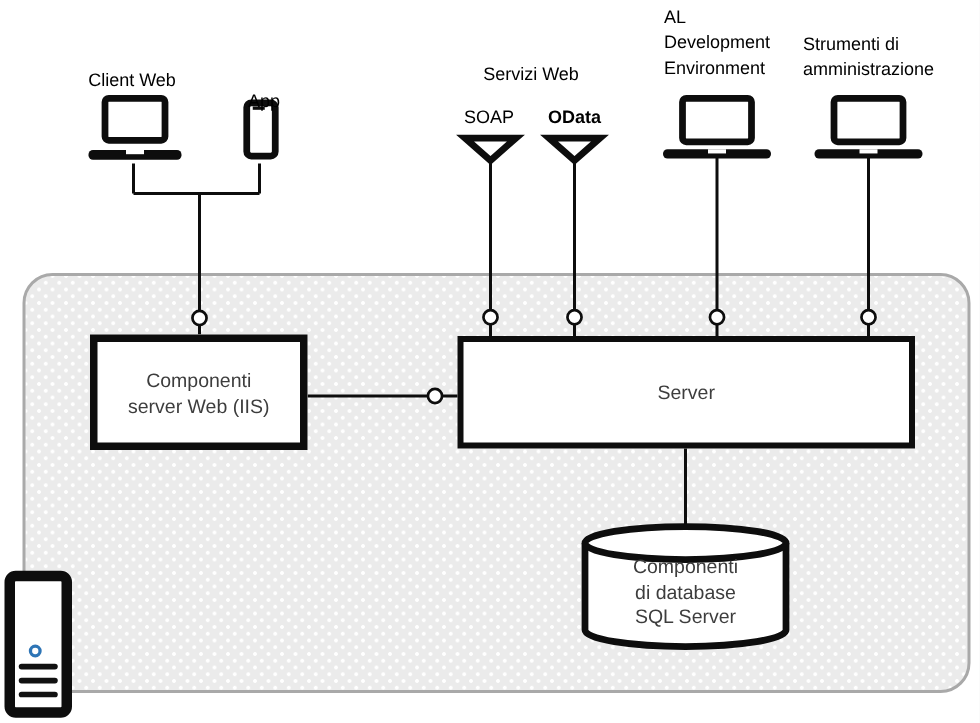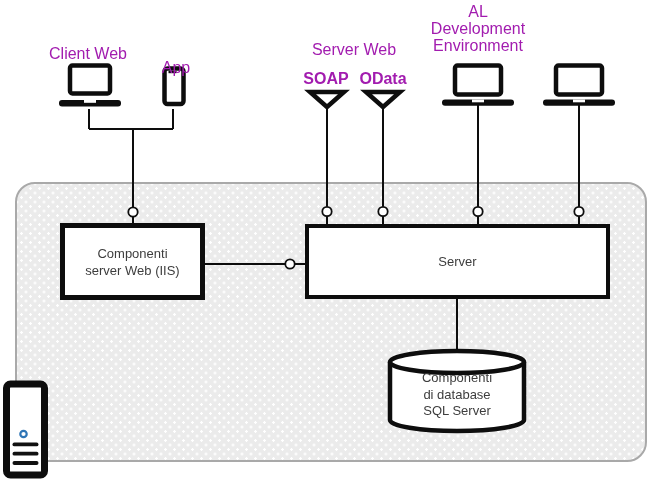--- a/index.html
+++ b/index.html
@@ -7,25 +7,25 @@
     position:relative;
     width:653px;height:482px;
     background:#ffffff;
     font-family:"Liberation Sans","DejaVu Sans",sans-serif;
     color:#3d3d3d;
     overflow:hidden;
   }
   .label{
     position:absolute;
     transform:translateX(-50%);
-    font-size:16px;
+    font-size:12px;
     line-height:17px;
-    text-align:center;
+    text-align:left;
     white-space:pre-line;
-    color:#a21caf;
+    color:#000000;
   }
   #container-box{
     position:absolute;
     left:15px;top:182px;width:632px;height:280px;
     box-sizing:border-box;
     background-color:#ebebeb;
     background-image:
       radial-gradient(circle,#ffffff 1px,rgba(255,255,255,0) 1.5px),
       radial-gradient(circle,#ffffff 1px,rgba(255,255,255,0) 1.5px);
     background-size:9px 9px;
@@ -123,26 +123,28 @@
       <rect x="6.5" y="384" width="38" height="91" rx="4" fill="#ffffff" stroke="#0d0d0d" stroke-width="7"></rect>
       <circle cx="23.5" cy="434" r="3.2" fill="none" stroke="#2e75b6" stroke-width="2.2"></circle>
       <rect x="12.5" y="442.5" width="26" height="3.8" rx="1.9" fill="#111111"></rect>
       <rect x="12.5" y="451.8" width="26" height="3.8" rx="1.9" fill="#111111"></rect>
       <rect x="12.5" y="461.1" width="26" height="3.8" rx="1.9" fill="#111111"></rect>
     </g>
   </svg>
 
   <div class="label" style="left:88px;top:45px;">Client Web</div>
   <div class="label" style="left:176px;top:43px;margin-top:16px;">App</div>
-  <div class="label" style="left:354px;top:41px;">Server Web</div>
-  <div class="label" style="left:326px;top:70px;font-weight:bold;">SOAP</div>
+  <div class="label" style="left:354px;top:41px;">Servizi Web</div>
+  <div class="label" style="left:326px;top:70px;">SOAP</div>
   <div class="label" style="left:383px;top:70px;font-weight:bold;">OData</div>
   <div class="label" style="left:478px;top:3px;">AL
 Development
 Environment</div>
+  <div class="label" style="left:579px;top:21px;">Strumenti di
+amministrazione</div>
 
   <div class="node-box" id="web-server-box">
     <span>Componenti
 server Web (IIS)</span>
   </div>
   <div class="node-box" id="server-box">
     <span>Server</span>
   </div>
 
   <div id="db-label">Componenti

